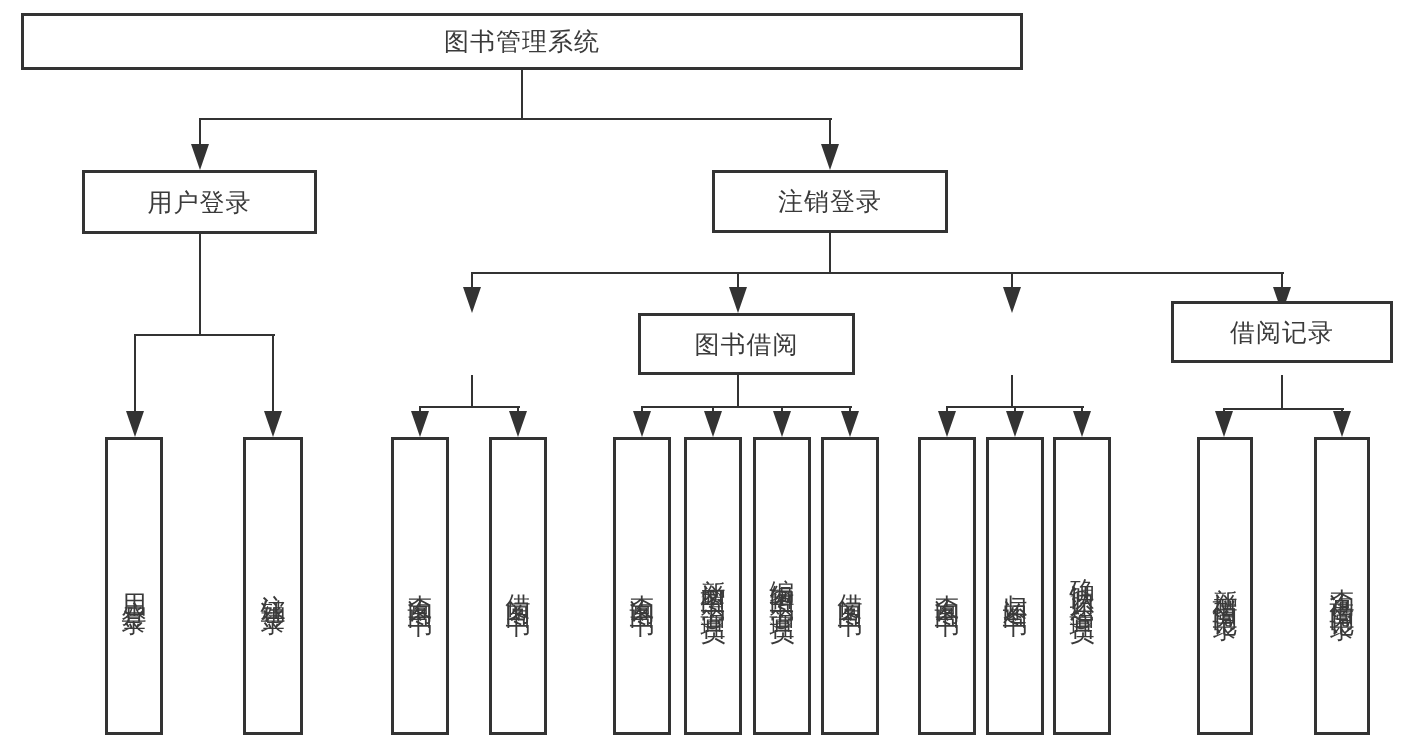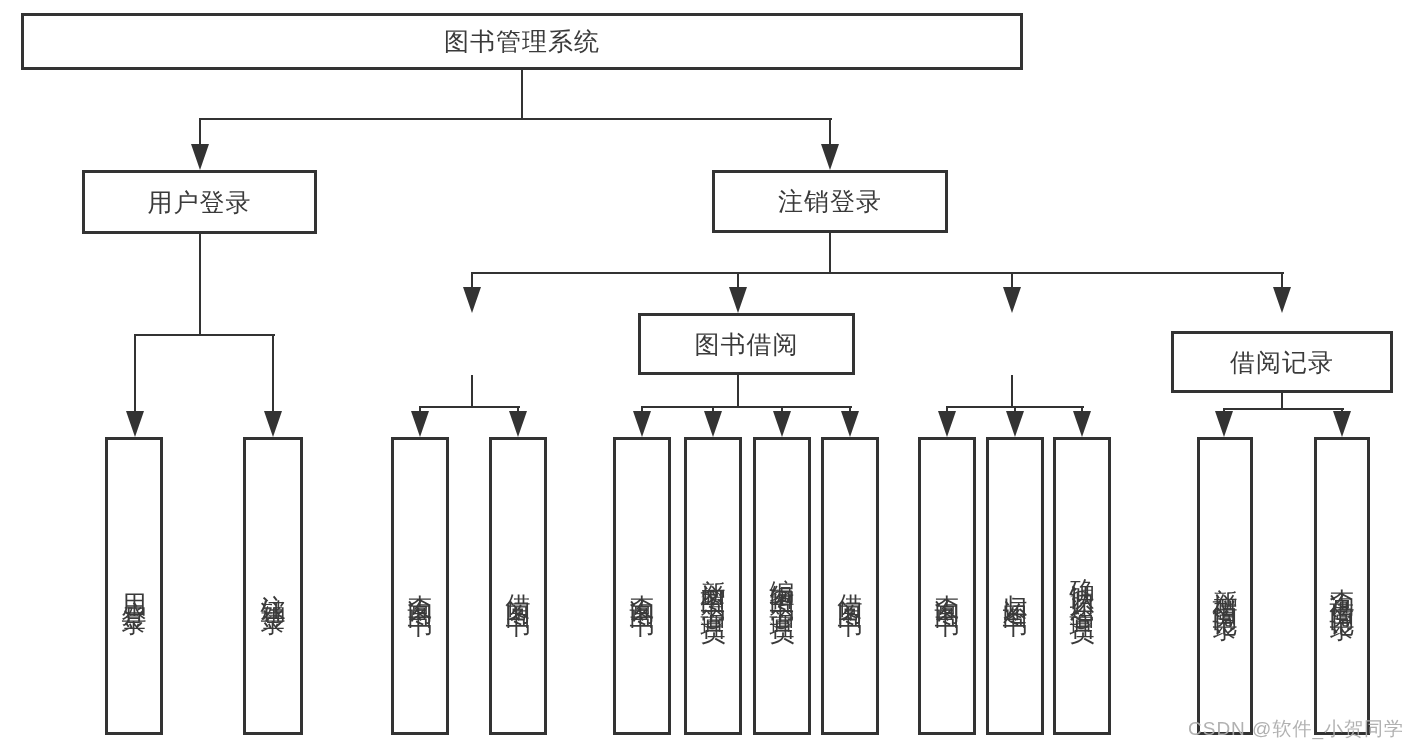--- a/index.html
+++ b/index.html
@@ -90,35 +90,34 @@
   <div class="arrow" style="left:1215px;top:411px"></div>
   <div class="line" style="left:1341px;top:408px;width:2px;height:8px"></div>
   <div class="arrow" style="left:1333px;top:411px"></div>
 
   <div class="node h" style="left:21px;top:13px;width:1002px;height:57px">图书管理系统</div>
 
   <div class="node h" style="left:82px;top:170px;width:235px;height:64px">用户登录</div>
   <div class="node h" style="left:712px;top:170px;width:236px;height:63px">注销登录</div>
 
   <div class="node h" style="left:638px;top:313px;width:217px;height:62px">图书借阅</div>
-  <div class="node h" style="left:1171px;top:331px;width:222px;height:62px">借阅记录</div>
+  <div class="node h" style="left:1171px;top:301px;width:222px;height:62px">借阅记录</div>
 
   <div class="node v" style="left:105px;top:437px;width:58px;height:298px">用户登录</div>
   <div class="node v" style="left:243px;top:437px;width:60px;height:298px">注销登录</div>
 
   <div class="node v" style="left:391px;top:437px;width:58px;height:298px">查询图书</div>
   <div class="node v" style="left:489px;top:437px;width:58px;height:298px">借阅图书</div>
 
   <div class="node v" style="left:613px;top:437px;width:58px;height:298px">查询图书</div>
   <div class="node v" style="left:684px;top:437px;width:58px;height:298px">新增图书（管理员）</div>
   <div class="node v" style="left:753px;top:437px;width:58px;height:298px">编辑图书（管理员）</div>
   <div class="node v" style="left:821px;top:437px;width:58px;height:298px">借阅图书</div>
 
   <div class="node v" style="left:918px;top:437px;width:58px;height:298px">查询图书</div>
   <div class="node v" style="left:986px;top:437px;width:58px;height:298px">归还图书</div>
   <div class="node v" style="left:1053px;top:437px;width:58px;height:298px">确认归还（管理员）</div>
 
   <div class="node v" style="left:1197px;top:437px;width:56px;height:298px">新增借阅记录</div>
   <div class="node v" style="left:1314px;top:437px;width:56px;height:298px">查询借阅记录</div>
 
-  <div class="watermark" style="left:1188px;top:716px">CSDN @软件_小贺同学</div>
 
 </div>
 
 </body></html>

